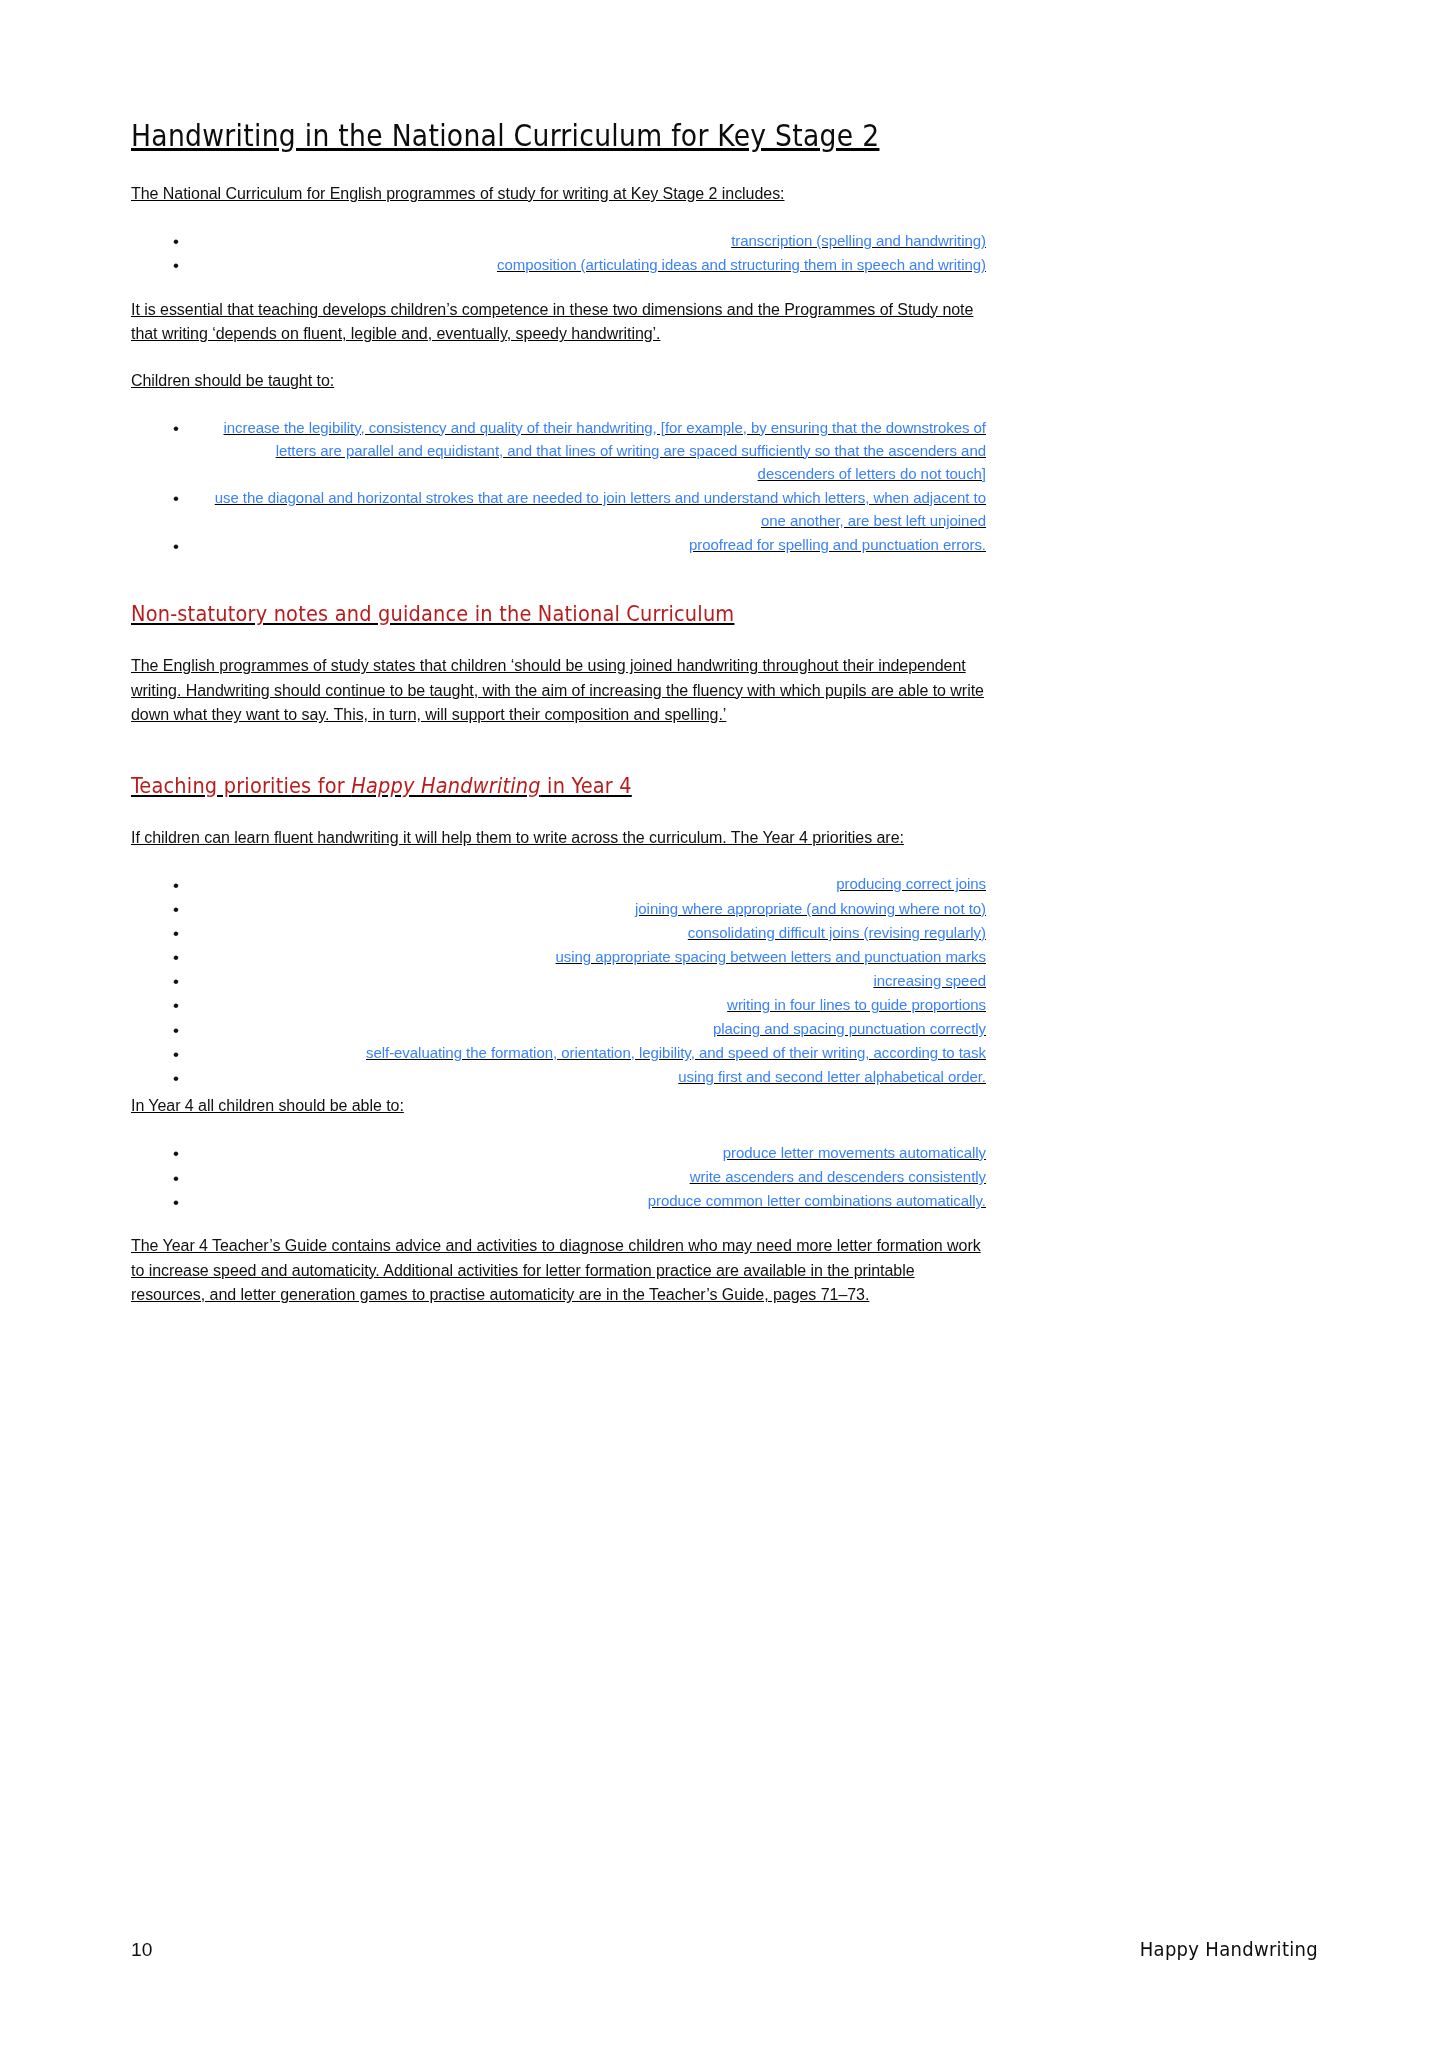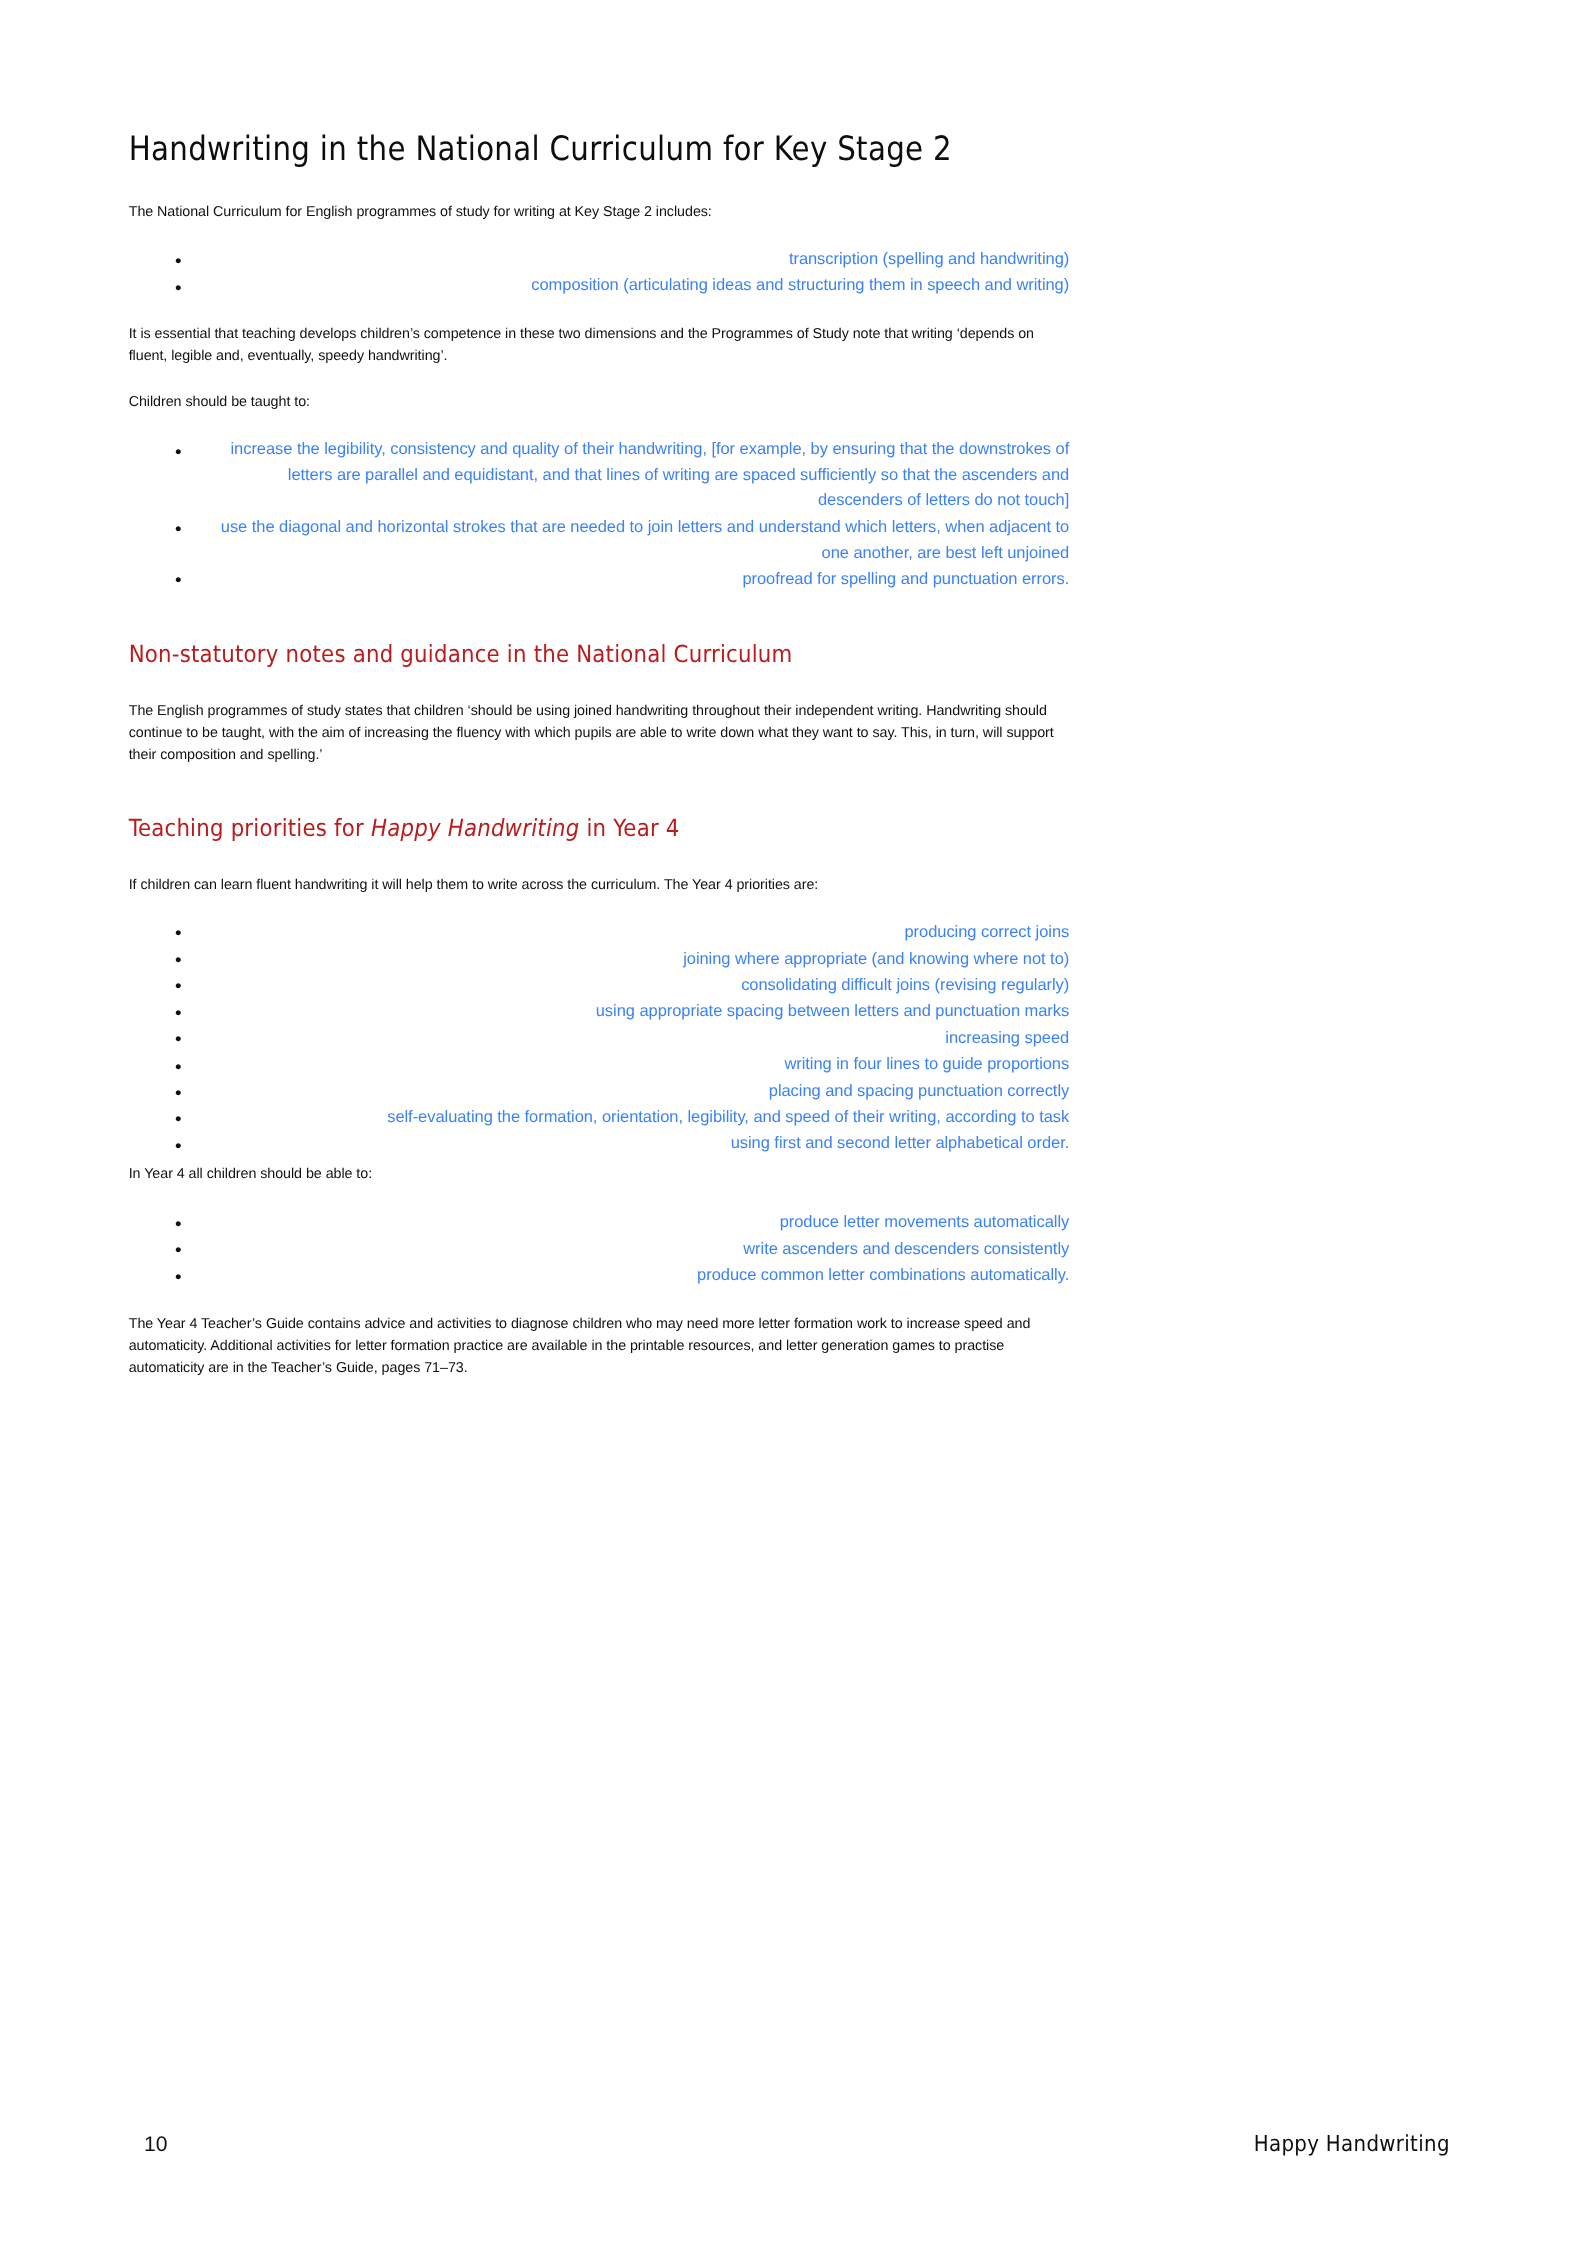--- a/index.html
+++ b/index.html
@@ -16,23 +16,24 @@
     position: relative;
     width: 1449px;
     height: 2048px;
     background: #ffffff;
     margin: 0 auto;
     box-sizing: border-box;
     overflow: hidden;
   }
   .content {
     position: absolute;
-    left: 117px;
+    left: 131px;
     top: 118px;
     width: 855px;
+    text-decoration: underline;
   }
 
   
   .doc-title {
     font-family: "DejaVu Sans Condensed", "Liberation Sans Narrow", "Liberation Sans", sans-serif;
     font-size: 30.5px;
     font-weight: 400;
     letter-spacing: 0.3px;
     line-height: 1.18;
     margin: 0 0 28px 0;
@@ -50,21 +51,21 @@
     margin: 45px 0 26px 0;
     color: #b91c1c;
     white-space: nowrap;
   }
   .section-heading .em {
     font-style: italic;
   }
 
   
   p.body {
-    font-size: 13px;
+    font-size: 16px;
     line-height: 1.54;
     margin: 0 0 22px 0;
     color: #111111;
     letter-spacing: -0.05px;
   }
   p.body.tight-top {
     margin-top: 0;
   }
 
   

